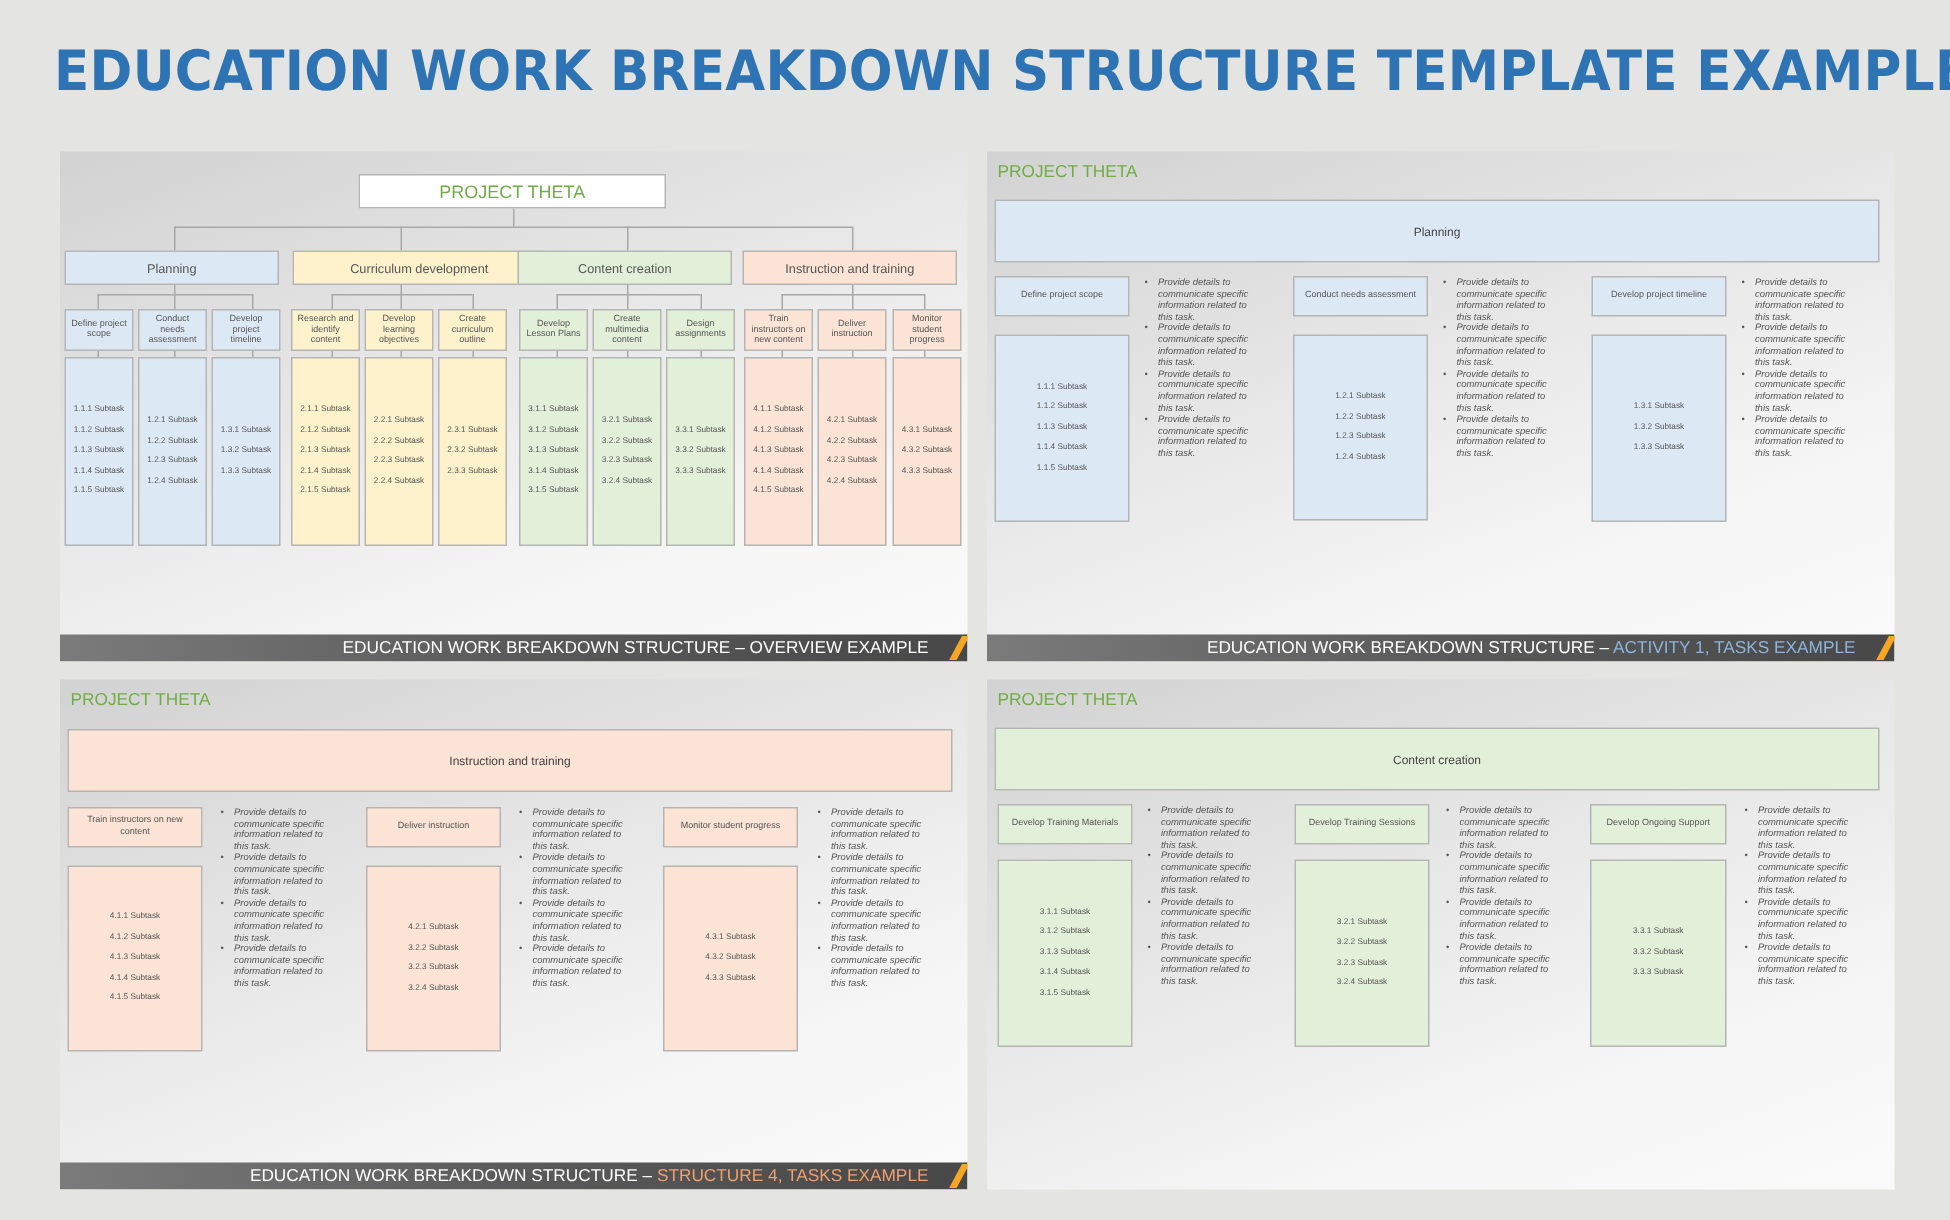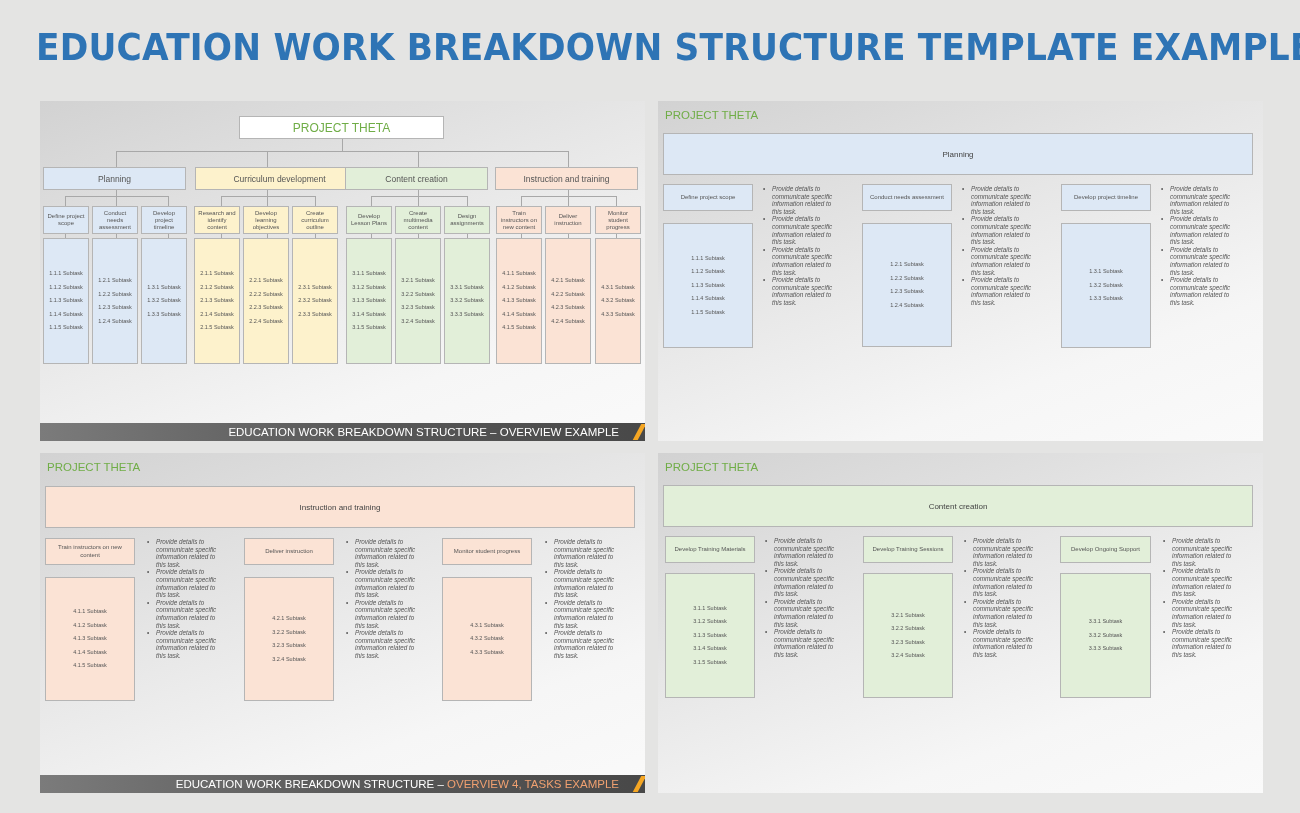--- a/index.html
+++ b/index.html
@@ -251,20 +251,24 @@
     <div>1.3.2 Subtask</div>
     <div>1.3.3 Subtask</div>
   </div>
   <ul class="bullets" style="left:502px;top:84px;">
     <li>Provide details to communicate specific information related to this task.</li>
     <li>Provide details to communicate specific information related to this task.</li>
     <li>Provide details to communicate specific information related to this task.</li>
     <li>Provide details to communicate specific information related to this task.</li>
   </ul>
 
+  <div class="footer">
+    <span>EDUCATION WORK BREAKDOWN STRUCTURE – </span><span class="hl-blue">ACTIVITY 1, TASKS EXAMPLE</span>
+    <span class="slash"></span>
+  </div>
 </div>
 
 <div class="slide" id="slide-act4">
   <div class="proj-title">PROJECT THETA</div>
   <div class="act-header peach" style="top:33px;">Instruction and training</div>
 
   <div class="task-box peach" style="left:5px;top:85px;width:90px;height:27px;">Train instructors on new content</div>
   <div class="sub-box peach" style="left:5px;top:124px;width:90px;height:124px;">
     <div>4.1.1 Subtask</div>
     <div>4.1.2 Subtask</div>
@@ -300,21 +304,21 @@
     <div>4.3.3 Subtask</div>
   </div>
   <ul class="bullets" style="left:504px;top:85px;">
     <li>Provide details to communicate specific information related to this task.</li>
     <li>Provide details to communicate specific information related to this task.</li>
     <li>Provide details to communicate specific information related to this task.</li>
     <li>Provide details to communicate specific information related to this task.</li>
   </ul>
 
   <div class="footer">
-    <span>EDUCATION WORK BREAKDOWN STRUCTURE – </span><span class="hl-orange">OVERVIEW 4, TASKS EXAMPLE</span>
+    <span>EDUCATION WORK BREAKDOWN STRUCTURE – </span><span class="hl-orange">STRUCTURE 4, TASKS EXAMPLE</span>
     <span class="slash"></span>
   </div>
 </div>
 
 <div class="slide" id="slide-act3">
   <div class="proj-title">PROJECT THETA</div>
   <div class="act-header green" style="top:32px;">Content creation</div>
 
   <div class="task-box green" style="left:7px;top:83px;width:90px;height:27px;">Develop Training Materials</div>
   <div class="sub-box green" style="left:7px;top:120px;width:90px;height:125px;">

